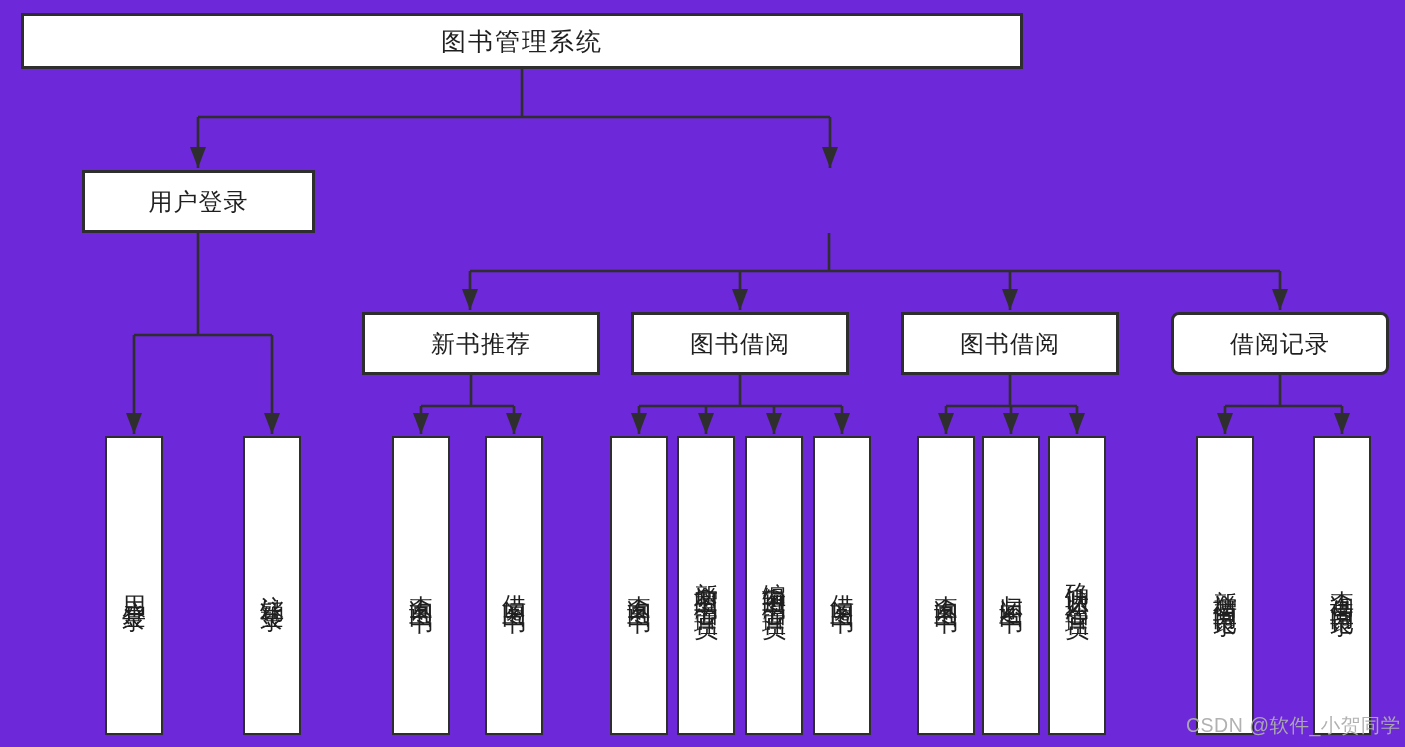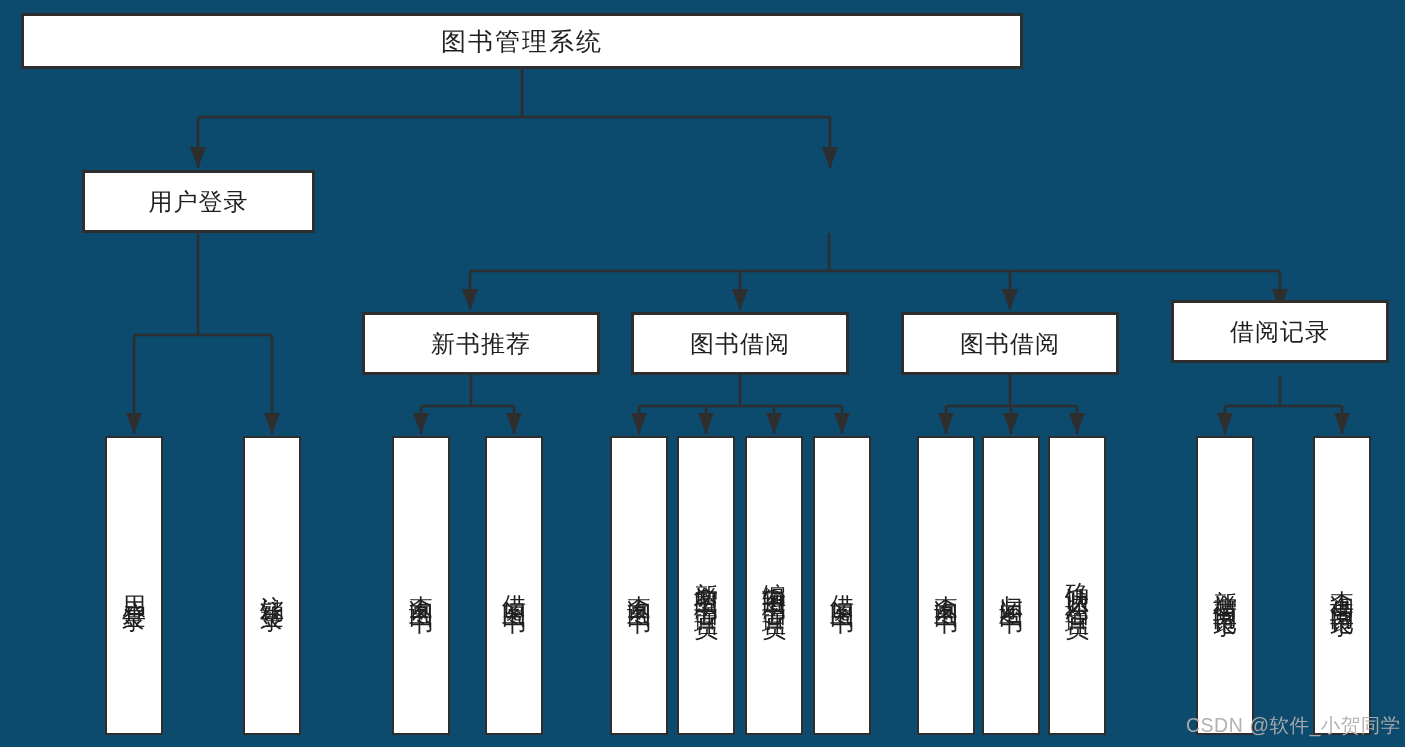--- a/index.html
+++ b/index.html
@@ -5,21 +5,21 @@
   html, body {
     margin: 0;
     padding: 0;
     background: #ffffff;
     font-family: "Liberation Sans", "DejaVu Sans", sans-serif;
   }
   .canvas {
     position: relative;
     width: 1405px;
     height: 747px;
-    background: #0c4a6e;
+    background: #6d28d9;
     overflow: hidden;
   }
   .connectors {
     position: absolute;
     left: 0; top: 0;
     width: 1405px;
     height: 747px;
     pointer-events: none;
   }
   .node {
@@ -124,21 +124,21 @@
 
   <div class="node hbox" style="left:362px; top:312px; width:238px; height:63px;">
     <span>新书推荐</span>
   </div>
   <div class="node hbox" style="left:631px; top:312px; width:218px; height:63px;">
     <span>图书借阅</span>
   </div>
   <div class="node hbox" style="left:901px; top:312px; width:218px; height:63px;">
     <span>图书借阅</span>
   </div>
-  <div class="node hbox" style="left:1171px; top:300px; width:218px; height:63px;">
+  <div class="node hbox" style="left:1171px; top:312px; width:218px; height:63px;border-radius:8px;">
     <span>借阅记录</span>
   </div>
 
   <div class="node leaf" style="left:105px; top:436px; width:58px; height:299px;">
     <span class="vtext">用户登录</span>
   </div>
   <div class="node leaf" style="left:243px; top:436px; width:58px; height:299px;">
     <span class="vtext">注销登录</span>
   </div>
 

